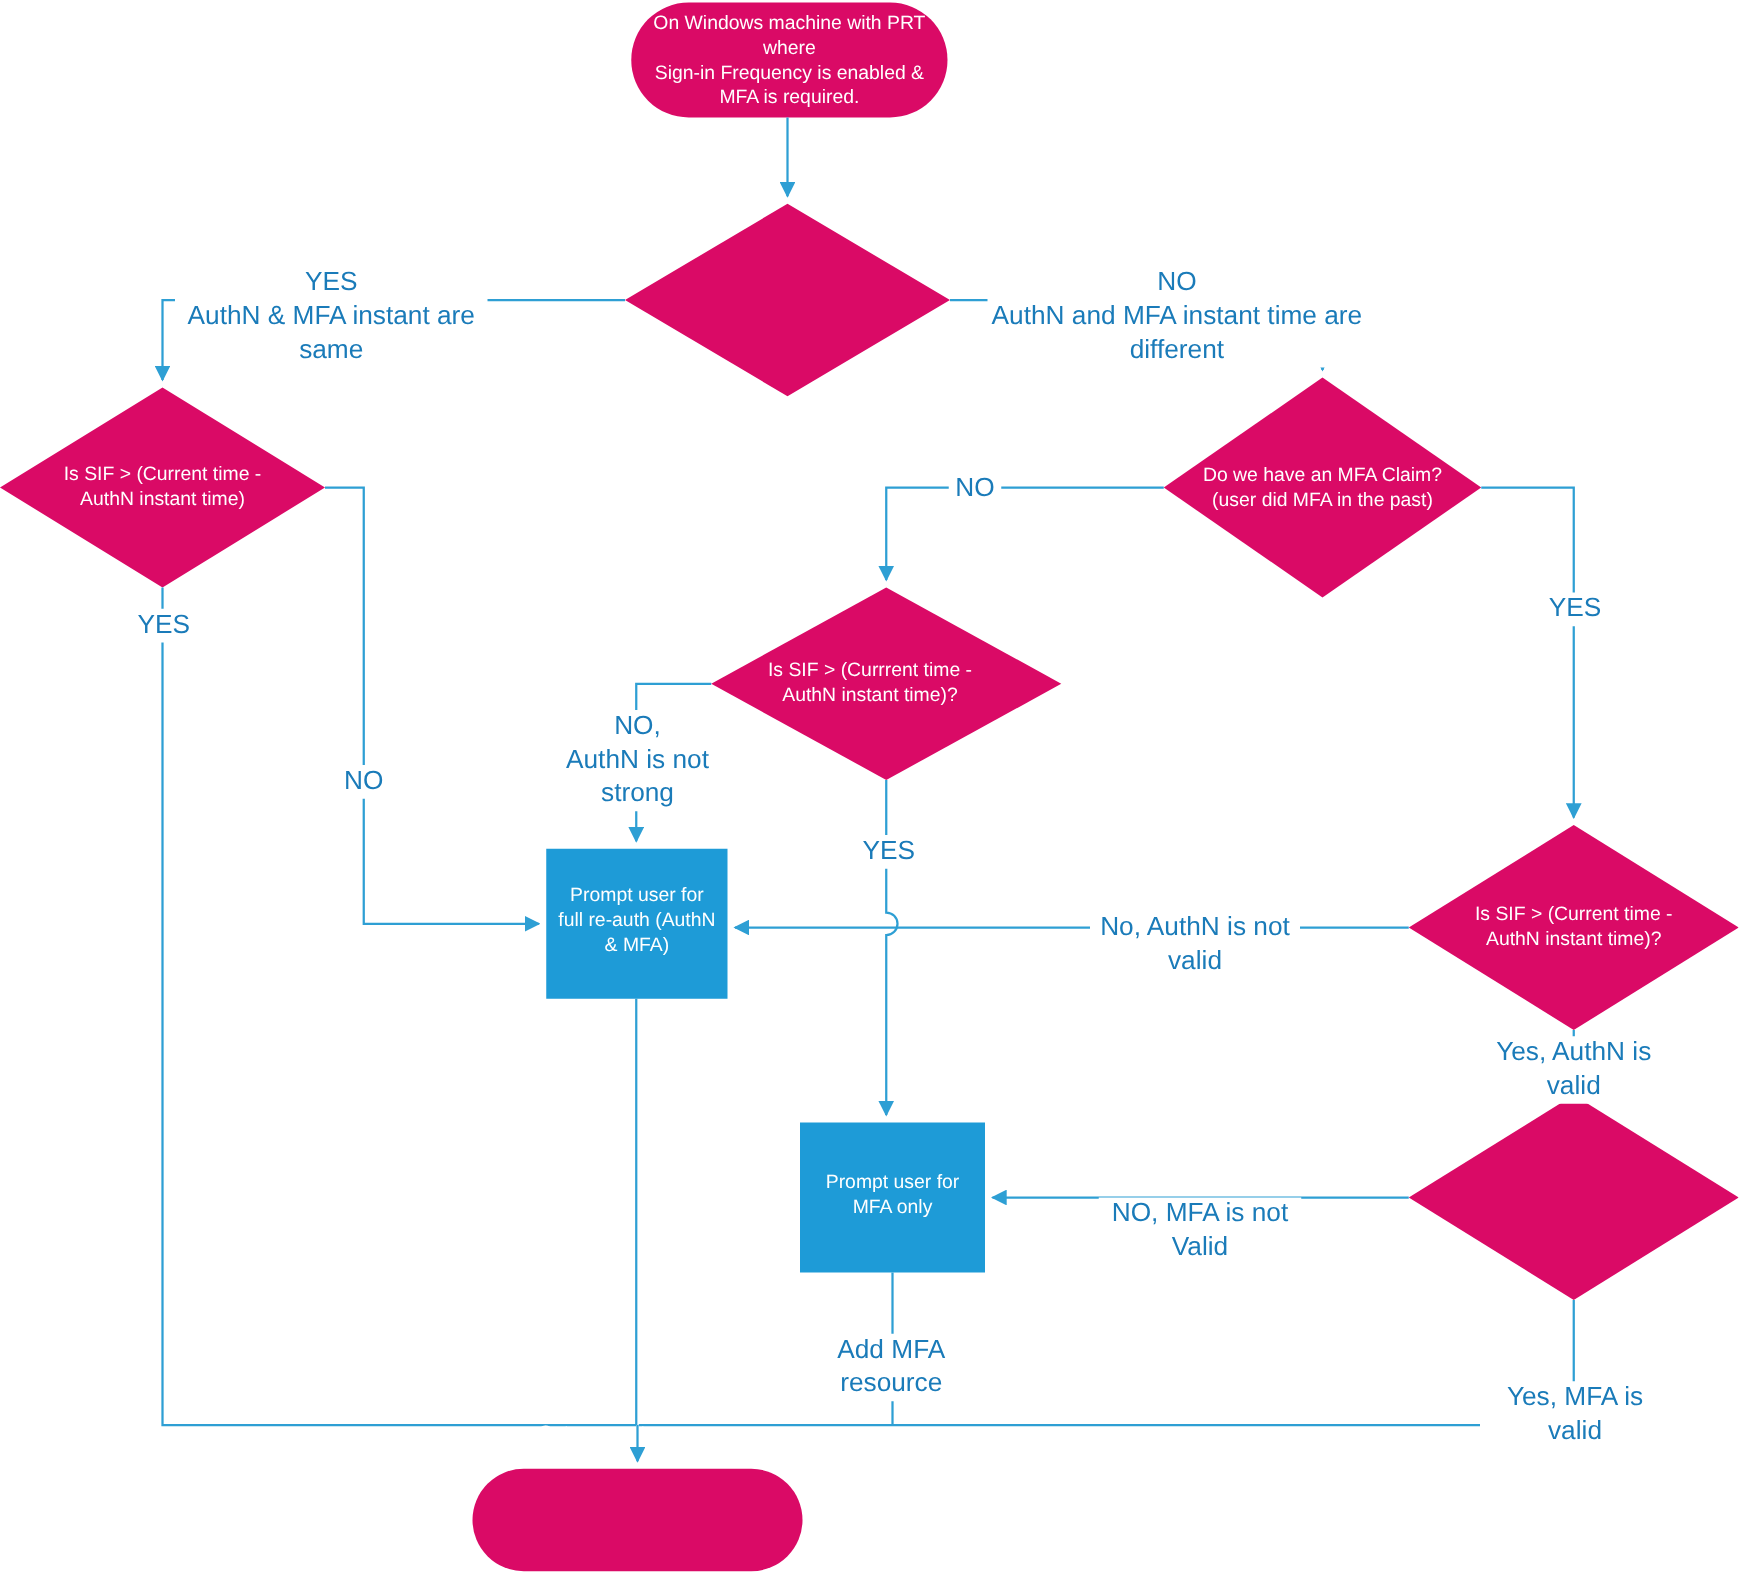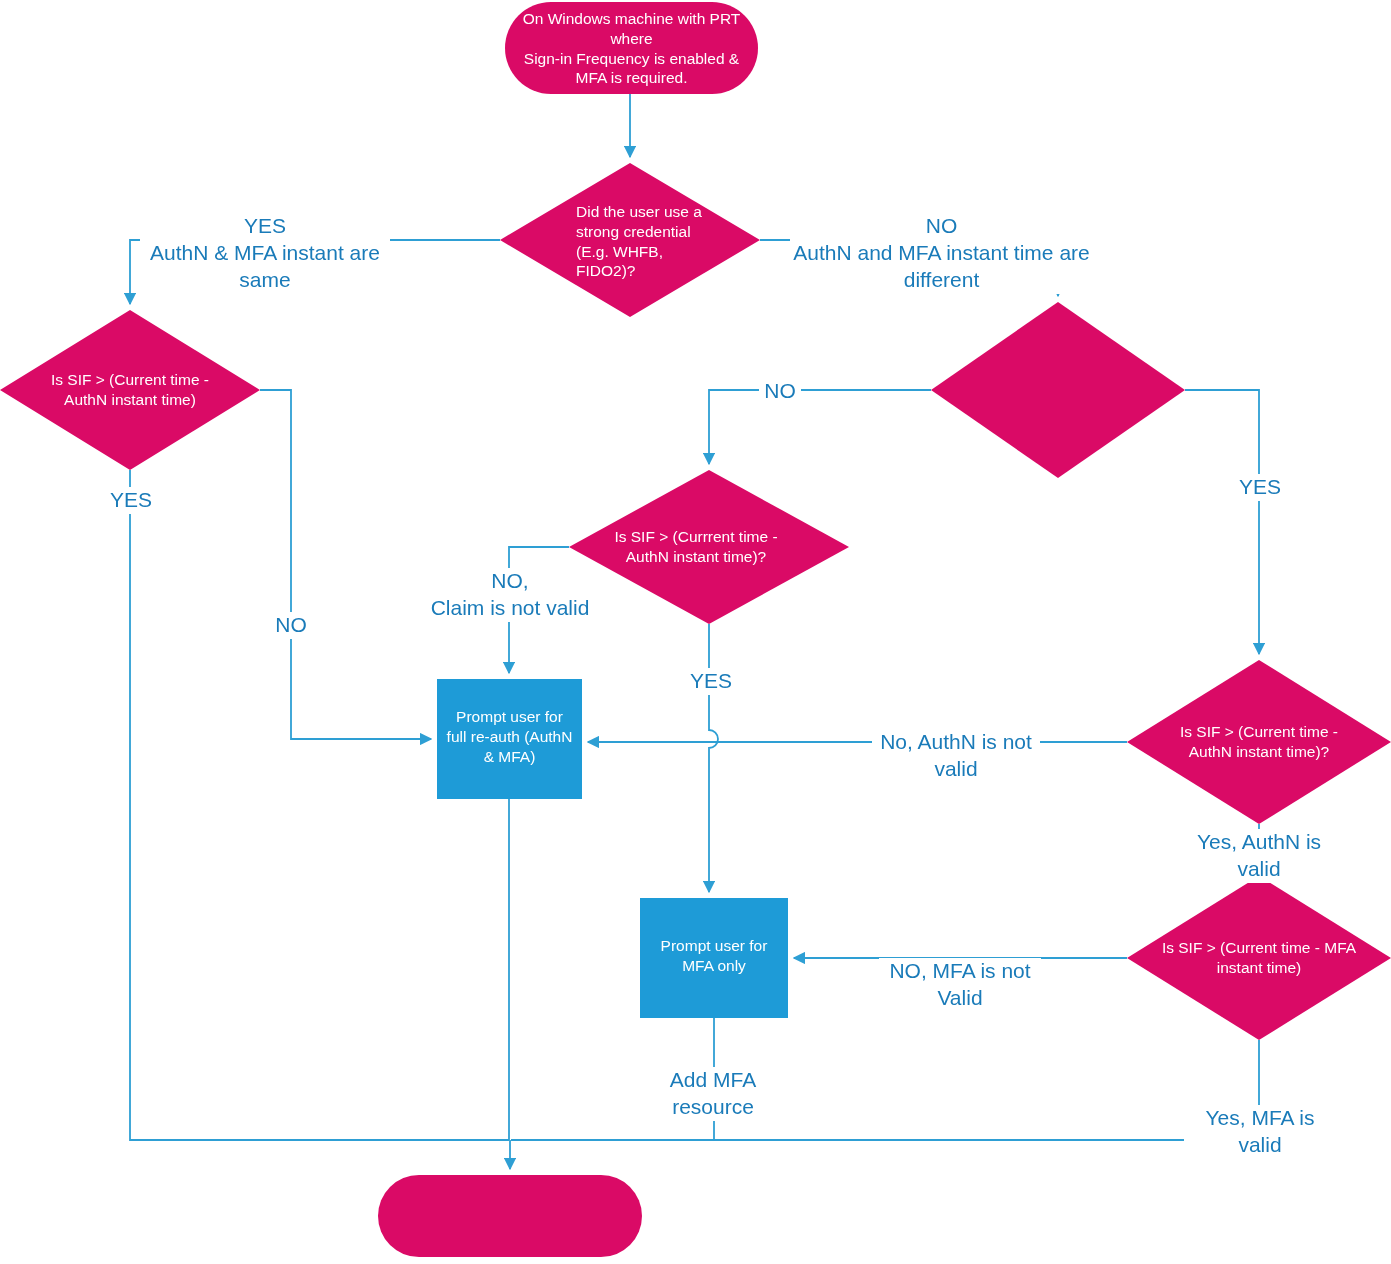--- a/index.html
+++ b/index.html
@@ -110,37 +110,33 @@
       <path d="M 714 1018 L 714 1140"></path>
 
       <path d="M 510 1140 L 510 1169" marker-end="url(#arrow)"></path>
     </g>
   </svg>
 
   <div class="node-text ct" style="left:500px; top:9px; width:263px;">On Windows machine with PRT where
 Sign-in Frequency is enabled &amp;
 MFA is required.</div>
 
-  <div class="node-text lt" style="left:576px; top:202px; width:170px;">Did the user use a
-strong credential
-(E.g. WHFB,
-FIDO2)?</div>
 
   <div class="node-text ct" style="left:15px; top:370px; width:230px;">Is SIF &gt; (Current time -
 AuthN instant time)</div>
 
+  <div class="node-text ct" style="left:943px; top:371px; width:230px;">Do we have an MFA Claim?
+(user did MFA in the past)</div>
 
   <div class="node-text ct" style="left:581px; top:527px; width:230px;">Is SIF &gt; (Currrent time -
 AuthN instant time)?</div>
 
   <div class="node-text ct" style="left:1144px; top:722px; width:230px;">Is SIF &gt; (Current time -
 AuthN instant time)?</div>
 
-  <div class="node-text ct" style="left:1143px; top:938px; width:232px;">Is SIF &gt; (Current time - MFA
-instant time)</div>
 
   <div class="node-text ct" style="left:437px; top:707px; width:145px;">Prompt user for
 full re-auth (AuthN
 &amp; MFA)</div>
 
   <div class="node-text ct" style="left:640px; top:936px; width:148px;">Prompt user for
 MFA only</div>
 
   <div class="node-text ct" style="left:378px; top:1137px; width:264px;">Get access to resource</div>
 
@@ -152,21 +148,21 @@
 
   <div class="edge-label" style="left:108px; top:487px; width:46px;">YES</div>
 
   <div class="edge-label" style="left:270px; top:612px; width:42px;">NO</div>
 
   <div class="edge-label" style="left:759px; top:378px; width:42px;">NO</div>
 
   <div class="edge-label" style="left:1237px; top:474px; width:46px;">YES</div>
 
   <div class="edge-label" style="left:430px; top:568px; width:160px;">NO,
-Claim is not valid</div>
+AuthN is not strong</div>
 
   <div class="edge-label" style="left:688px; top:668px; width:46px;">YES</div>
 
   <div class="edge-label" style="left:872px; top:729px; width:168px;">No, AuthN is not valid</div>
 
   <div class="edge-label" style="left:1180px; top:829px; width:158px;">Yes, AuthN is valid</div>
 
   <div class="edge-label" style="left:879px; top:946px; width:162px;margin-top:12px;">NO, MFA is not Valid</div>
 
   <div class="edge-label" style="left:1184px; top:1064px; width:152px;margin-top:41px;">Yes, MFA is valid</div>

